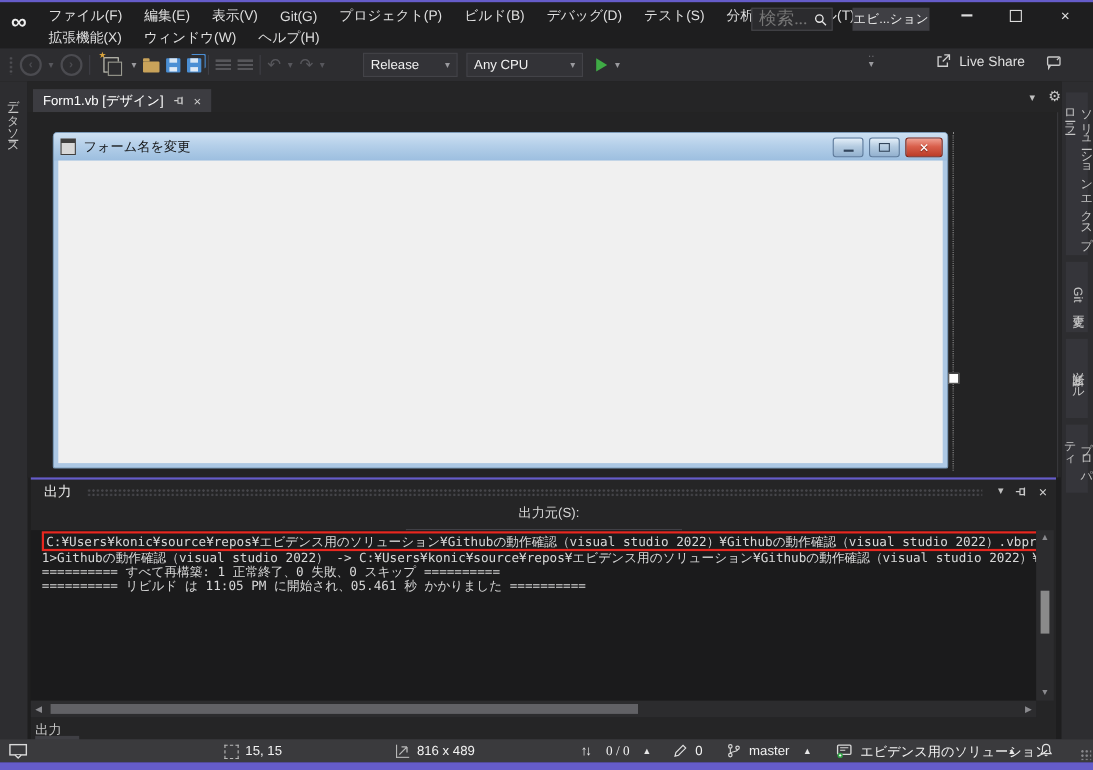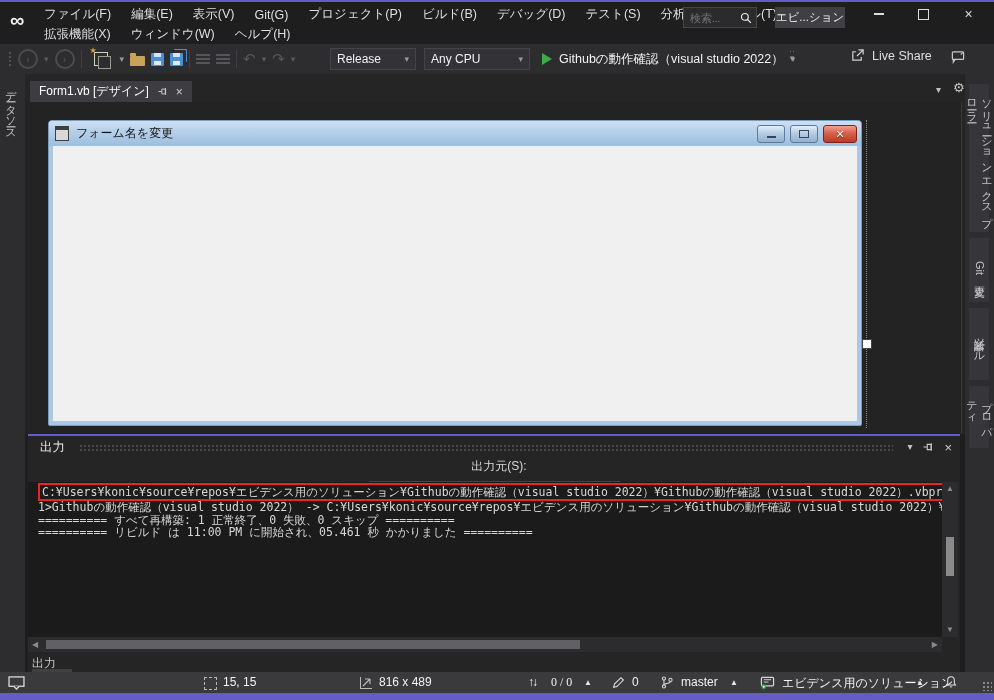--- a/index.html
+++ b/index.html
@@ -79,21 +79,21 @@
       <span class="menu-item">分析(N)</span>
       <span class="menu-item">ツール(T)</span>
     </div>
     <div class="abs flex" style="left:34px;top:21px;">
       <span class="menu-item">拡張機能(X)</span>
       <span class="menu-item">ウィンドウ(W)</span>
       <span class="menu-item">ヘルプ(H)</span>
     </div>
 
     <div class="abs flex" style="left:683px;top:5px;width:74px;height:21px;background:#2b2b2e;border:1px solid #46464a;box-sizing:border-box;padding:0 4px;justify-content:space-between;">
-      <input style="background: transparent; border: none; outline: none; color: rgb(196, 196, 196); font-size: 11px; width: 44px; font-family: Liberation Serif, serif;" placeholder="検索...">
+      <input style="background: transparent; border: none; outline: none; color: rgb(196, 196, 196); font-size: 16px; width: 44px; font-family: Liberation Serif, serif;" placeholder="検索...">
       <span>
         <svg width="12" height="12" viewBox="0 0 16 16">
             <circle cx="6.5" cy="6.5" r="4.5" fill="none" stroke="#e8e8e8" stroke-width="1.6"></circle>
             <line x1="10" y1="10" x2="14.5" y2="14.5" stroke="#e8e8e8" stroke-width="1.6"></line>
           </svg>
       </span>
     </div>
 
     <div class="abs flex" style="left:775px;top:5px;width:70px;height:21px;background:#3f3f44;color:#ececec;font-size:11.5px;justify-content:center;text-align:right;">エビ...ション</div>
 
@@ -134,21 +134,20 @@
       <span>Release</span>
         <span class="caret">▾</span>
     </div>
     <div class="abs combo" style="left:424px;top:4px;width:106px;">
       <span>Any CPU</span>
         <span class="caret">▾</span>
     </div>
 
     <div class="abs flex" style="left:542px;top:3px;height:24px;gap:7px;">
       <span style="width:0;height:0;border-left:10px solid var(--run-green,#3fab45);border-top:6px solid transparent;border-bottom:6px solid transparent;"></span>
-      <span style="color:#f2f2f2;font-size:12.5px;white-space:nowrap;">Githubの動作確認（visual studio 2022）</span>
       <span class="caret">▾</span>
     </div>
 
     <div class="abs" style="left:788px;top:5px;width:8px;text-align:center;color:#8a8a8e;">
       <div style="font-size:9px;line-height:5px;">··</div>
       <div class="caret">▾</div>
     </div>
 
     <div class="abs flex" style="left:850px;top:4px;gap:7px;">
       <span>
@@ -275,21 +274,21 @@
             <circle cx="8" cy="8" r="6" fill="none" stroke="#d0d0d0" stroke-width="1.4"></circle>
             <path d="M8 4.5V8l2.5 1.5" fill="none" stroke="#d0d0d0" stroke-width="1.4"></path>
           </svg>
       </div>
     </div>
 
     <div class="abs mono" style="left:0;top:48px;width:914px;height:155px;background:var(--output-bg,#1b1b1c);padding:2px 0 0 10px;box-sizing:border-box;overflow:hidden;">
       <div class="oline" style="height:17px;line-height:17px;"><span class="redbox">C:¥Users¥konic¥source¥repos¥エビデンス用のソリューション¥Githubの動作確認（visual studio 2022）¥Githubの動作確認（visual studio 2022）.vbproj</span></div>
       <div class="oline">1&gt;Githubの動作確認（visual studio 2022） -&gt; C:¥Users¥konic¥source¥repos¥エビデンス用のソリューション¥Githubの動作確認（visual studio 2022）¥bin¥Release</div>
       <div class="oline">========== すべて再構築: 1 正常終了、0 失敗、0 スキップ ==========</div>
-      <div class="oline">========== リビルド は 11:00 PM に開始され、05.461 秒 かかりました ==========</div>
+      <div class="oline">========== リビルド は 11:05 PM に開始され、05.461 秒 かかりました ==========</div>
     </div>
 
     <div class="abs" style="left:914px;top:48px;width:16px;height:155px;background:#2c2c2e;">
       <div class="abs scroll-arrow" style="left:4px;top:3px;">▲</div>
       <div class="abs" style="left:4px;top:55px;width:8px;height:39px;background:#8a8a8a;"></div>
       <div class="abs scroll-arrow" style="left:4px;bottom:3px;">▼</div>
     </div>
 
     <div class="abs" style="left:0;top:203px;width:914px;height:15px;background:#2c2c2e;">
       <div class="abs scroll-arrow" style="left:4px;top:4px;">◀</div>

